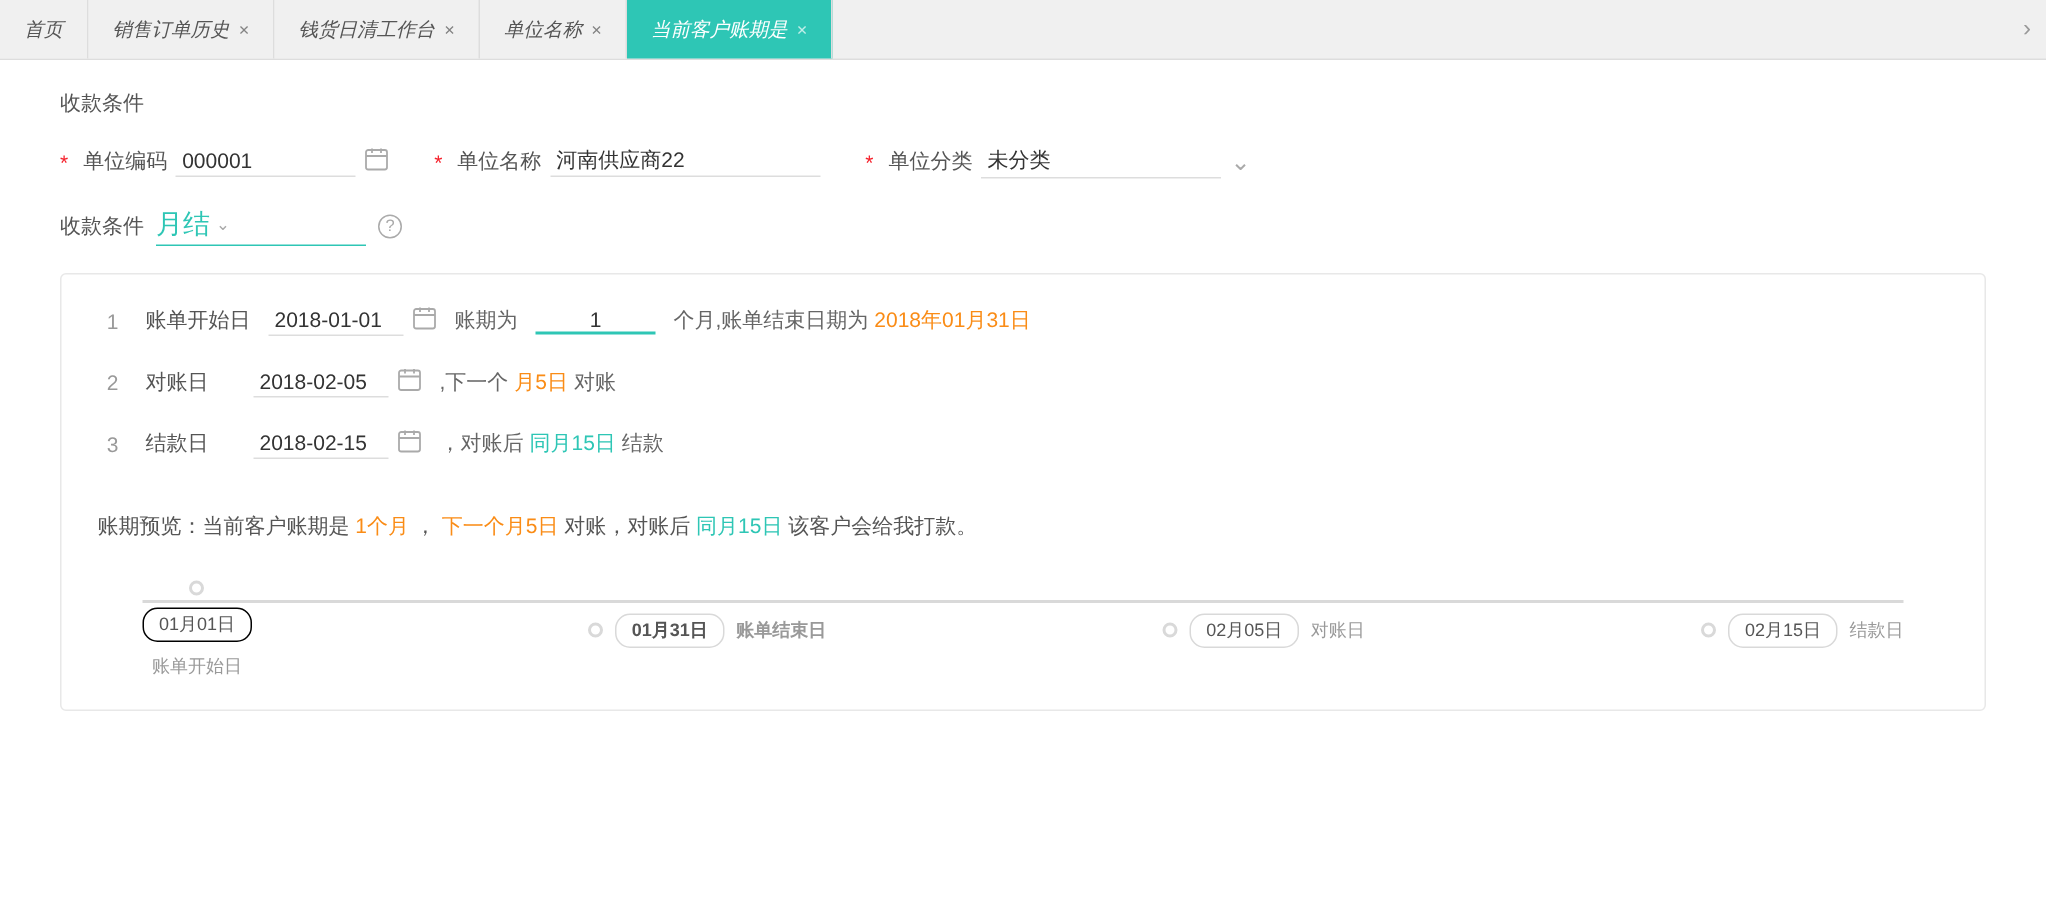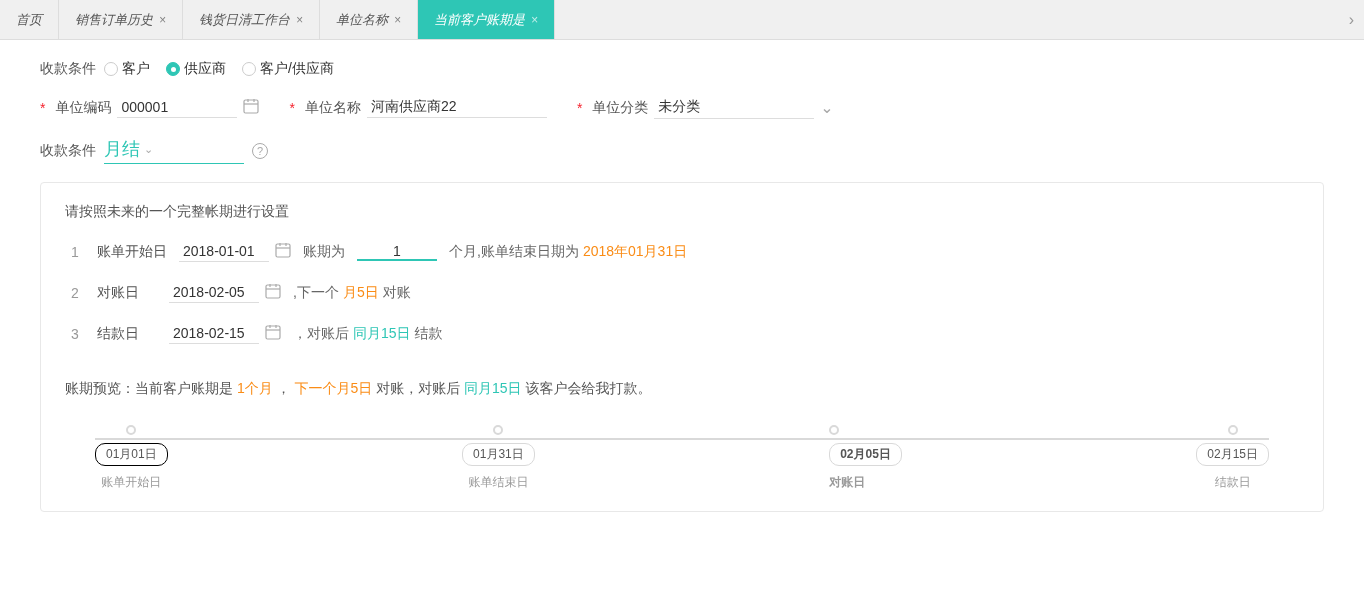--- a/index.html
+++ b/index.html
@@ -260,34 +260,20 @@
     <span>当前客户账期是</span>
     <span class="close-icon">×</span>
   </div>
   <div class="tab-bar-arrow">›</div>
 </div>
 
 <div class="content">
 
   <div class="form-row">
     <span class="form-label">收款条件</span>
-    <div class="radio-group">
-      <label class="radio-item">
-        <span class="radio-circle"></span>
-        <span>客户</span>
-      </label>
-      <label class="radio-item">
-        <span class="radio-circle checked"></span>
-        <span>供应商</span>
-      </label>
-      <label class="radio-item">
-        <span class="radio-circle"></span>
-        <span>客户/供应商</span>
-      </label>
-    </div>
   </div>
 
   <div class="form-section-row">
 
     <div class="field-group">
       <span class="required-star">*</span>
       <span class="form-label">单位编码</span>
       <input class="input-field" type="text" style="width: 120px;" value="000001">
       <span class="calendar-icon">
         <svg width="16" height="16" viewBox="0 0 16 16" fill="none">
@@ -318,21 +304,20 @@
   <div class="form-row">
     <span class="form-label">收款条件</span>
     <div class="dropdown-wrapper" style="width:140px; padding-bottom:2px;">
       <span class="dropdown-value">月结</span>
       <span class="dropdown-arrow">⌄</span>
     </div>
     <span class="help-icon">?</span>
   </div>
 
   <div class="section-box">
-    <div class="section-title">请按照未来的一个完整帐期进行设置</div>
 
     <div class="period-row">
       <span class="row-num">1</span>
       <span class="row-label">账单开始日</span>
       <div class="field-group">
         <input class="input-field" type="text" style="width: 90px;" value="2018-01-01">
         <span class="calendar-icon">
           <svg width="16" height="16" viewBox="0 0 16 16" fill="none">
               <rect x="1" y="2" width="14" height="13" rx="1.5" stroke="#aaa" stroke-width="1.2"></rect>
               <line x1="1" y1="6" x2="15" y2="6" stroke="#aaa" stroke-width="1.2"></line>
@@ -406,33 +391,33 @@
       <div style="position:absolute; top:13px; left:30px; right:30px; height:2px; background:#d9d9d9;"></div>
 
       <div style="display:flex; justify-content:space-between; position:relative;">
 
         <div style="display:flex;flex-direction:column;align-items:center;gap:8px;">
           <div style="width:10px;height:10px;border-radius:50%;background:#fff;border:2px solid #d9d9d9;z-index:1;"></div>
           <div style="background:#fff;border:1px solid #000000;border-radius:10px;padding:2px 10px;font-size:12px;color:#555;">01月01日</div>
           <div style="font-size:12px;color:#999;">账单开始日</div>
         </div>
 
-        <div style="display:flex;flex-direction:column;align-items:center;gap:8px;">
+        <div style="display:flex;flex-direction:row;align-items:center;gap:8px;font-weight:bold;">
           <div style="width:10px;height:10px;border-radius:50%;background:#fff;border:2px solid #d9d9d9;z-index:1;"></div>
           <div style="background:#fff;border:1px solid #d9d9d9;border-radius:10px;padding:2px 10px;font-size:12px;color:#555;">01月31日</div>
           <div style="font-size:12px;color:#999;">账单结束日</div>
         </div>
 
-        <div style="display:flex;flex-direction:column;gap:8px;font-weight:bold;">
+        <div style="display:flex;flex-direction:row;align-items:center;gap:8px;">
           <div style="width:10px;height:10px;border-radius:50%;background:#fff;border:2px solid #d9d9d9;z-index:1;"></div>
           <div style="background:#fff;border:1px solid #d9d9d9;border-radius:10px;padding:2px 10px;font-size:12px;color:#555;">02月05日</div>
           <div style="font-size:12px;color:#999;">对账日</div>
         </div>
 
-        <div style="display:flex;flex-direction:column;align-items:center;gap:8px;">
+        <div style="display:flex;flex-direction:row;align-items:center;gap:8px;">
           <div style="width:10px;height:10px;border-radius:50%;background:#fff;border:2px solid #d9d9d9;z-index:1;"></div>
           <div style="background:#fff;border:1px solid #d9d9d9;border-radius:10px;padding:2px 10px;font-size:12px;color:#555;">02月15日</div>
           <div style="font-size:12px;color:#999;">结款日</div>
         </div>
       </div>
     </div>
 
   </div>
 
 </div>

